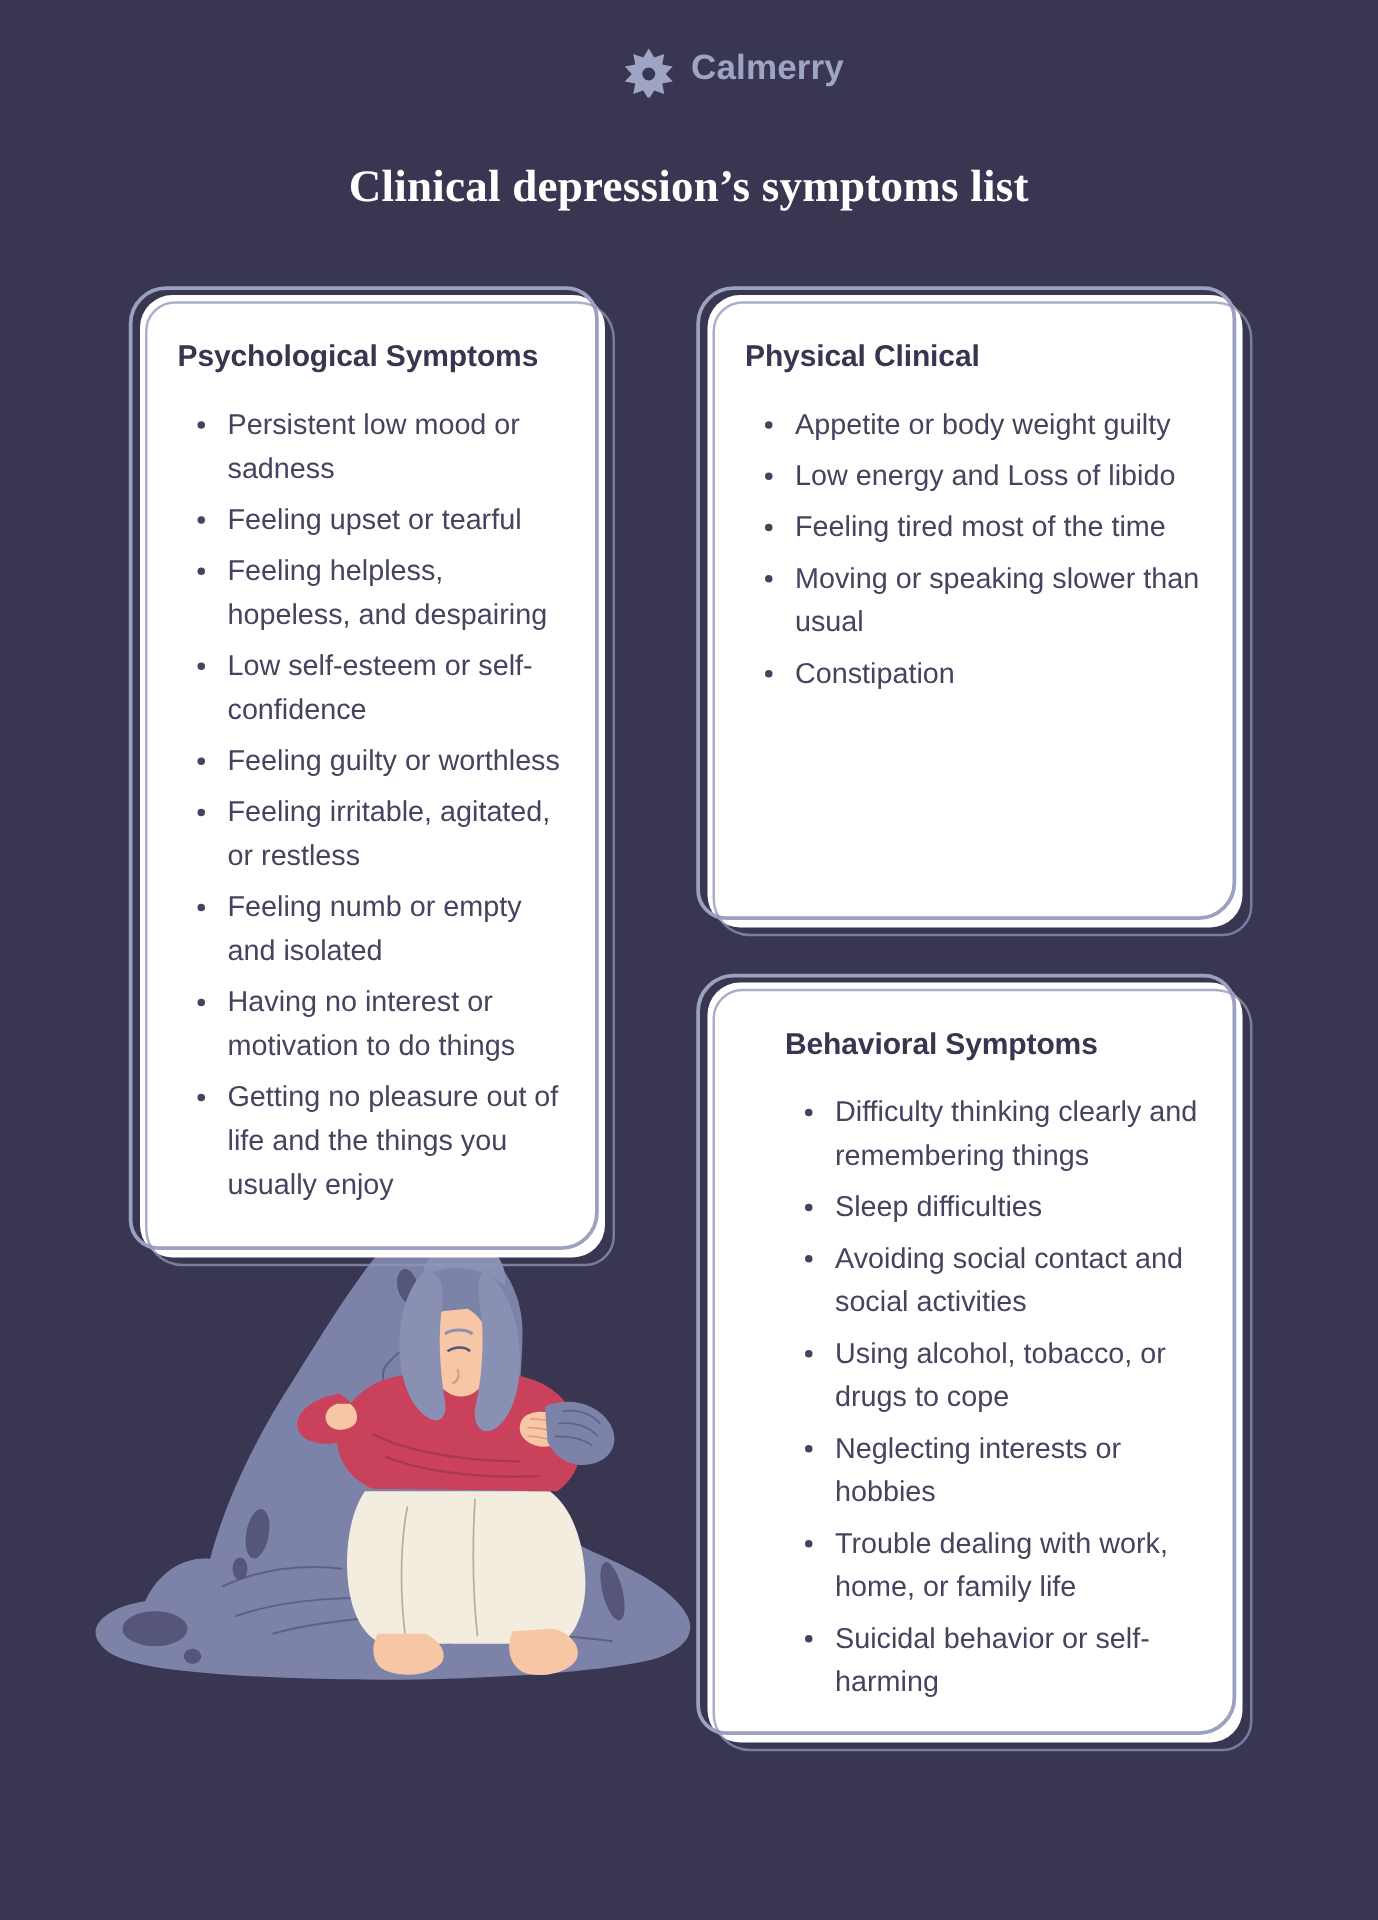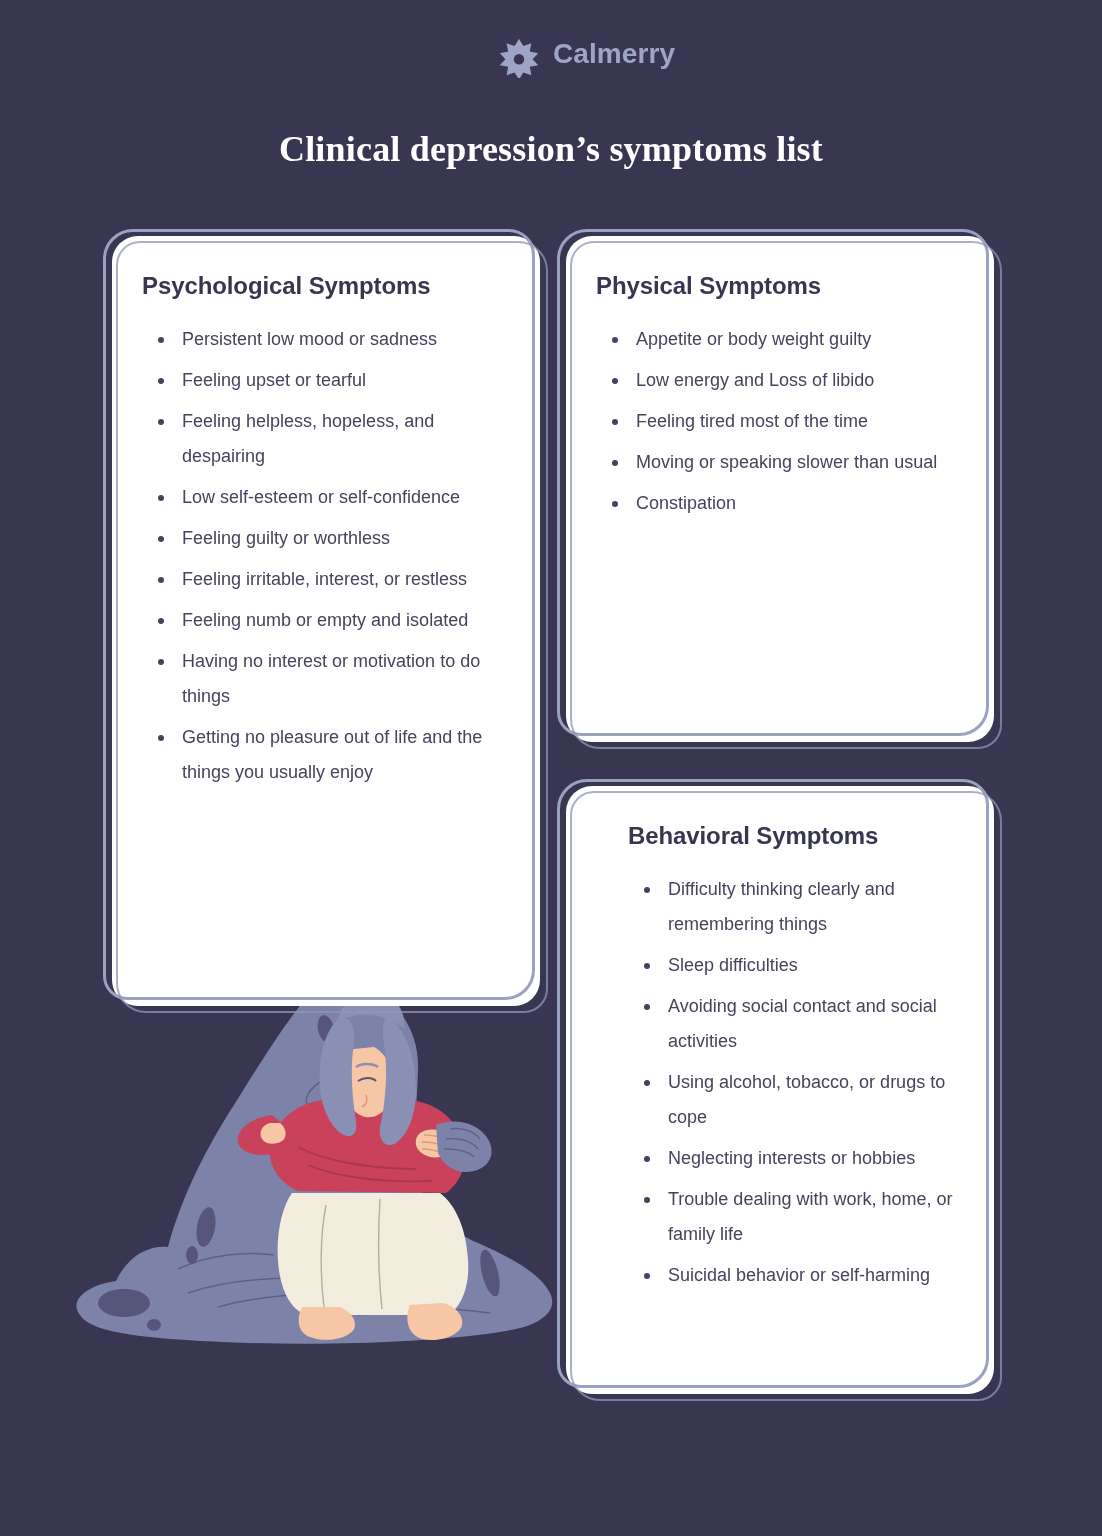--- a/index.html
+++ b/index.html
@@ -85,21 +85,21 @@
     left: 4px;
     top: 5px;
     right: -8px;
     bottom: -7px;
     border: 2px solid #8f96b8;
     border-radius: 24px 30px 24px 30px;
     z-index: -1;
     opacity: 0.75;
   }
 
-  .card-psychological { left: 112px;  top: 236px;  width: 428px; height: 770px; }
+  .card-psychological { left: 112px;  top: 236px;  width: 372px; height: 770px; }
   .card-physical      { left: 566px;  top: 236px;  width: 428px; height: 506px; }
   .card-behavioral    { left: 566px;  top: 786px;  width: 428px; height: 608px; padding-left: 32px; }
 
   .card-inner {
     position: relative;
     padding: 36px 28px 24px 30px;
     height: 100%;
   }
 
   .card-heading {
@@ -110,21 +110,21 @@
     margin-bottom: 22px;
   }
 
   .symptom-list {
     list-style: none;
     padding-left: 12px;
   }
   .symptom-item {
     position: relative;
     padding-left: 28px;
-    font-size: 18px;
+    font-size: 23px;
     line-height: 35px;
     color: #45435e;
     margin-bottom: 6px;
   }
   .symptom-item .bullet {
     position: absolute;
     left: 4px;
     top: 15px;
     width: 6px;
     height: 6px;
@@ -248,31 +248,31 @@
 
 <section class="card card-psychological">
   <div class="card-inner">
     <h2 class="card-heading">Psychological Symptoms</h2>
     <ul class="symptom-list">
       <li class="symptom-item"><span class="bullet"></span><span>Persistent low mood or sadness</span></li>
       <li class="symptom-item"><span class="bullet"></span><span>Feeling upset or tearful</span></li>
       <li class="symptom-item"><span class="bullet"></span><span>Feeling helpless, hopeless, and despairing</span></li>
       <li class="symptom-item"><span class="bullet"></span><span>Low self-esteem or self-confidence</span></li>
       <li class="symptom-item"><span class="bullet"></span><span>Feeling guilty or worthless</span></li>
-      <li class="symptom-item"><span class="bullet"></span><span>Feeling irritable, interest, or restless</span></li>
+      <li class="symptom-item"><span class="bullet"></span><span>Feeling irritable, agitated, or restless</span></li>
       <li class="symptom-item"><span class="bullet"></span><span>Feeling numb or empty and isolated</span></li>
       <li class="symptom-item"><span class="bullet"></span><span>Having no interest or motivation to do things</span></li>
       <li class="symptom-item"><span class="bullet"></span><span>Getting no pleasure out of life and the things you usually enjoy</span></li>
     </ul>
   </div>
 </section>
 
 <section class="card card-physical">
   <div class="card-inner">
-    <h2 class="card-heading">Physical Symptoms</h2>
+    <h2 class="card-heading">Physical Clinical</h2>
     <ul class="symptom-list">
       <li class="symptom-item"><span class="bullet"></span><span>Appetite or body weight guilty</span></li>
       <li class="symptom-item"><span class="bullet"></span><span>Low energy and Loss of libido</span></li>
       <li class="symptom-item"><span class="bullet"></span><span>Feeling tired most of the time</span></li>
       <li class="symptom-item"><span class="bullet"></span><span>Moving or speaking slower than usual</span></li>
       <li class="symptom-item"><span class="bullet"></span><span>Constipation</span></li>
     </ul>
   </div>
 </section>
 

